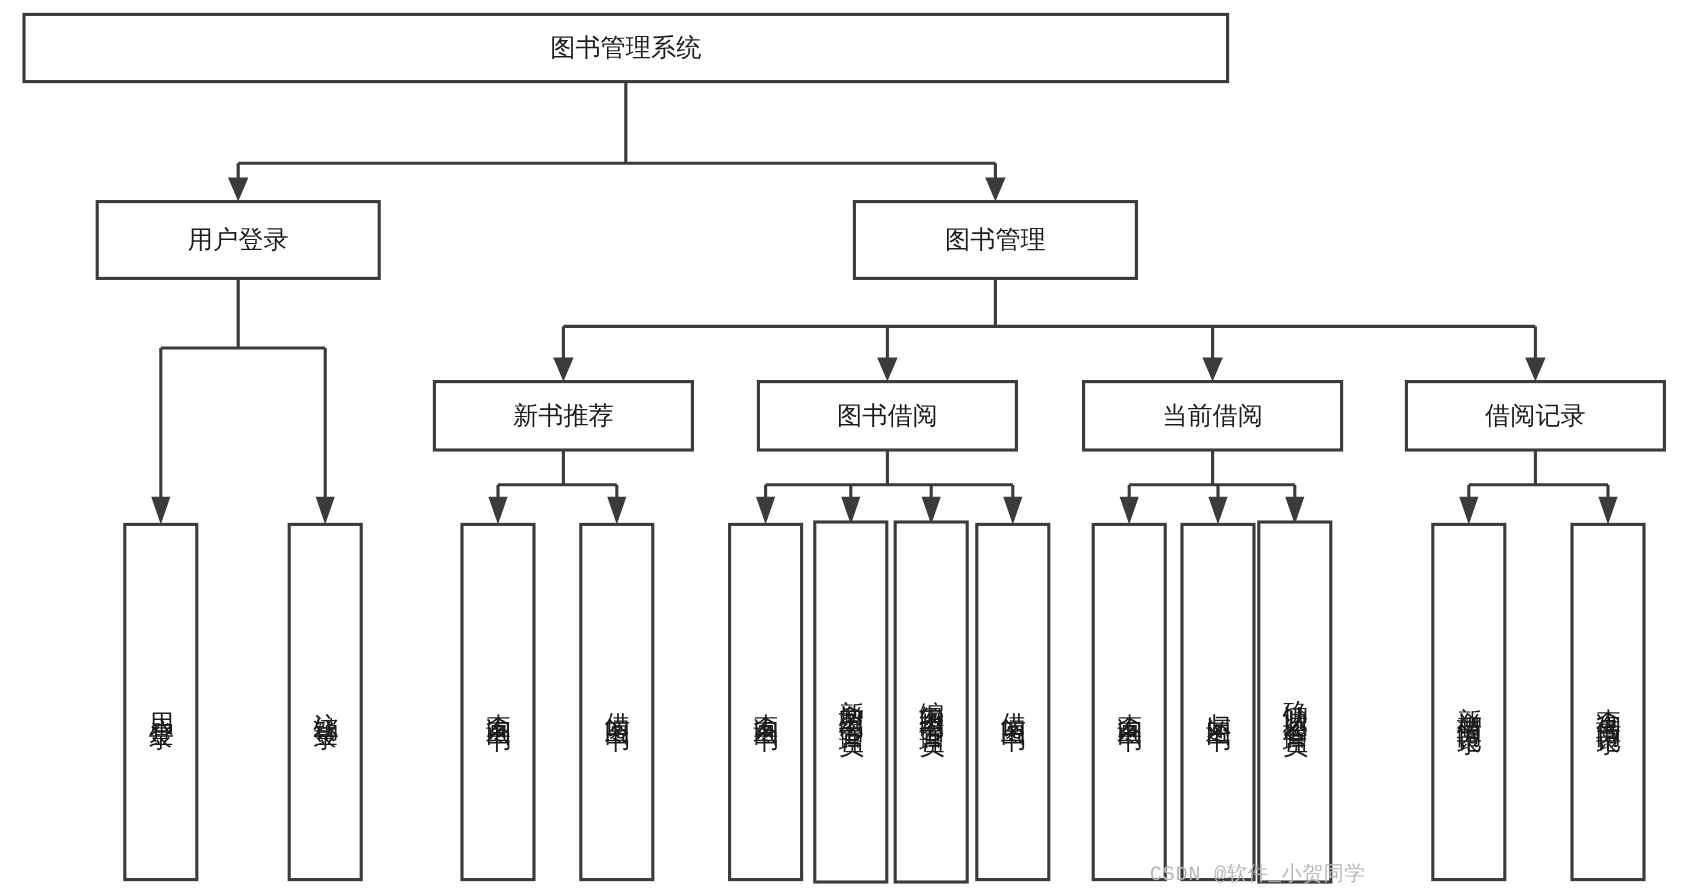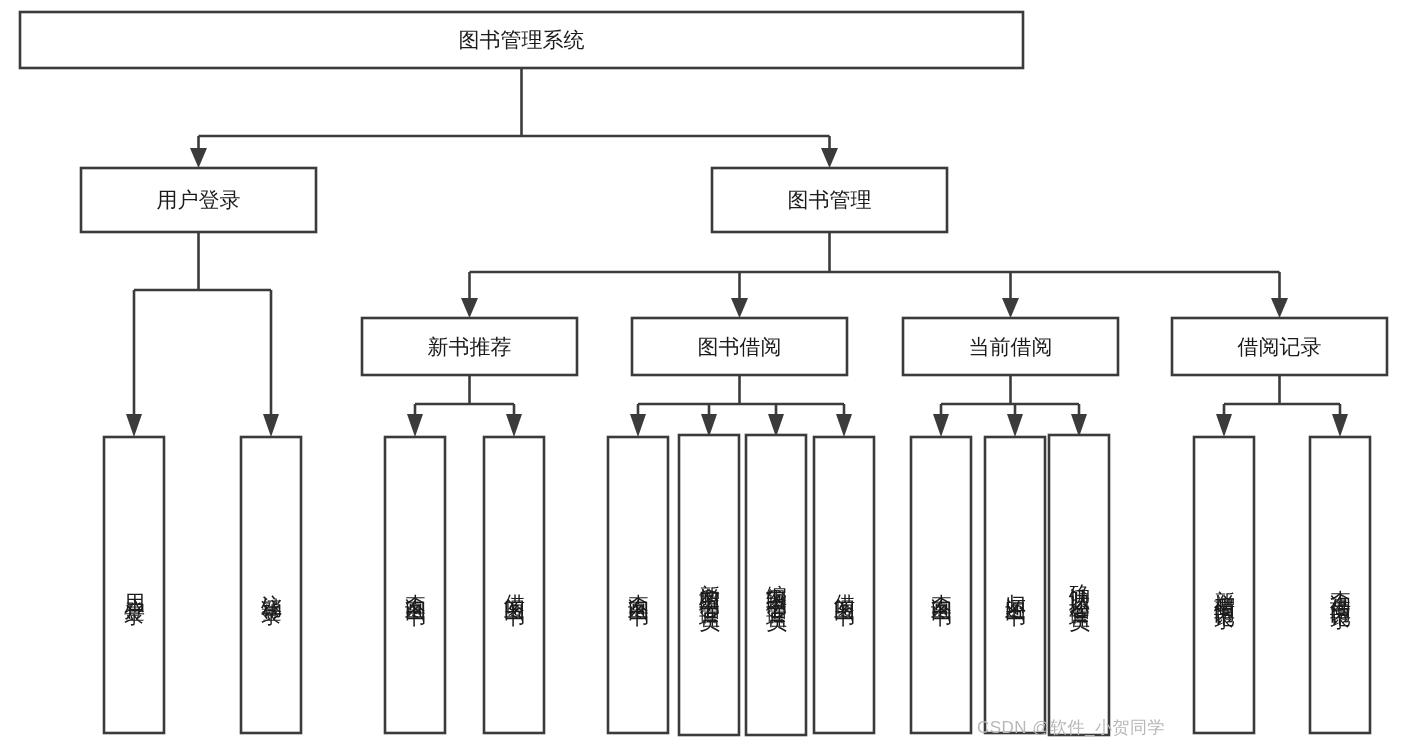--- a/index.html
+++ b/index.html
@@ -63,23 +63,23 @@
     text-orientation: upright;
     font-family: "DejaVu Sans", "Liberation Sans", sans-serif;
     font-size: 21px;
     line-height: 1;
     letter-spacing: 4px;
     color: #1b1b1b;
     white-space: nowrap;
   }
   .watermark {
     position: absolute;
-    right: 0;
+    right: 27px;
     bottom: 8px;
-    font-family: Liberation Sans, sans-serif;
+    font-family: Liberation Mono, monospace;
     font-size: 17px;
     color: #b8b8b8;
     letter-spacing: 0.5px;
     white-space: nowrap;
   }
 </style>
 </head>
 <body>
 
 <div id="diagram-root">

